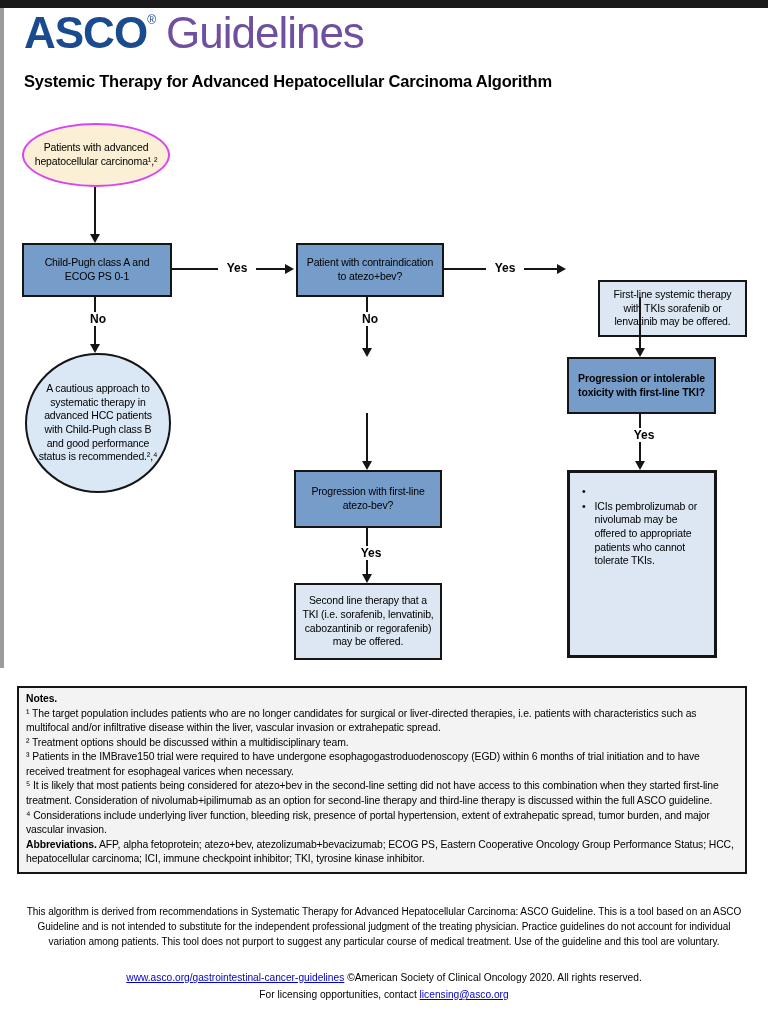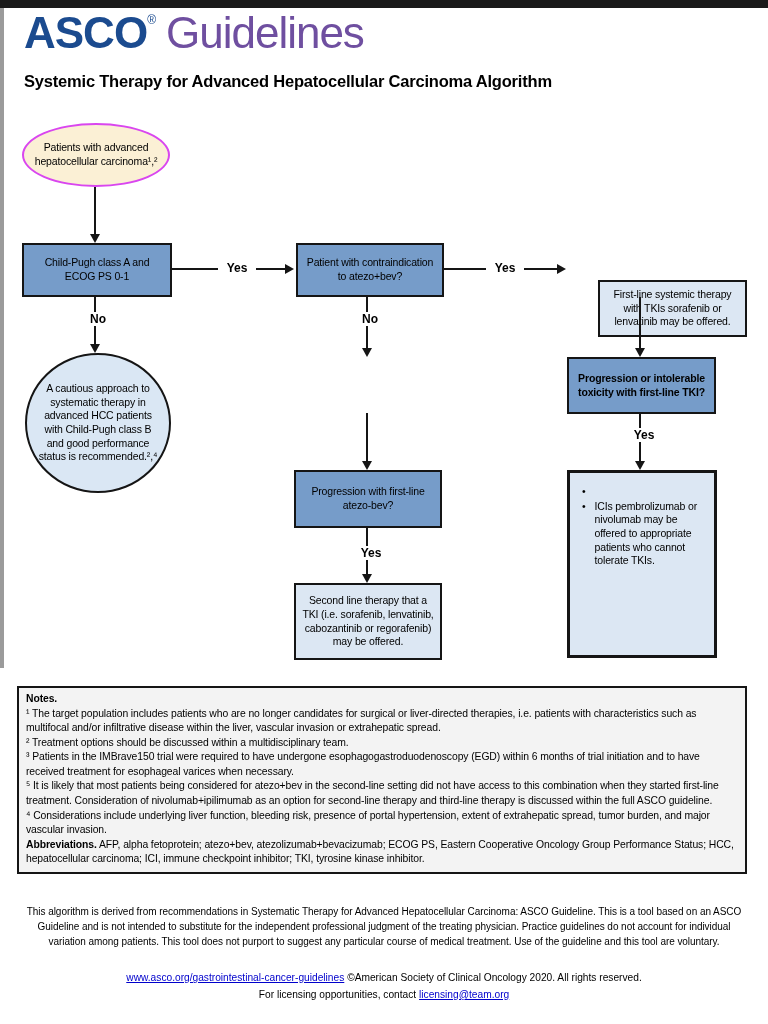--- a/index.html
+++ b/index.html
@@ -137,16 +137,16 @@
     </div>
   </div>
 
   <div class="disclaimer">This algorithm is derived from recommendations in Systematic Therapy for Advanced Hepatocellular Carcinoma: ASCO Guideline. This is a tool based on an ASCO Guideline and is not intended to substitute for the independent professional judgment of the treating physician. Practice guidelines do not account for individual variation among patients. This tool does not purport to suggest any particular course of medical treatment. Use of the guideline and this tool are voluntary.</div>
 
   <div class="links">
     <div>
       <span class="link">www.asco.org/gastrointestinal-cancer-guidelines</span><span> ©American Society of Clinical Oncology 2020.  All rights reserved.</span>
     </div>
     <div>
-      <span>For licensing opportunities, contact </span><span class="link">licensing@team.org</span>
+      <span>For licensing opportunities, contact </span><span class="link">licensing@asco.org</span>
     </div>
   </div>
 </div>
 
 </body></html>

